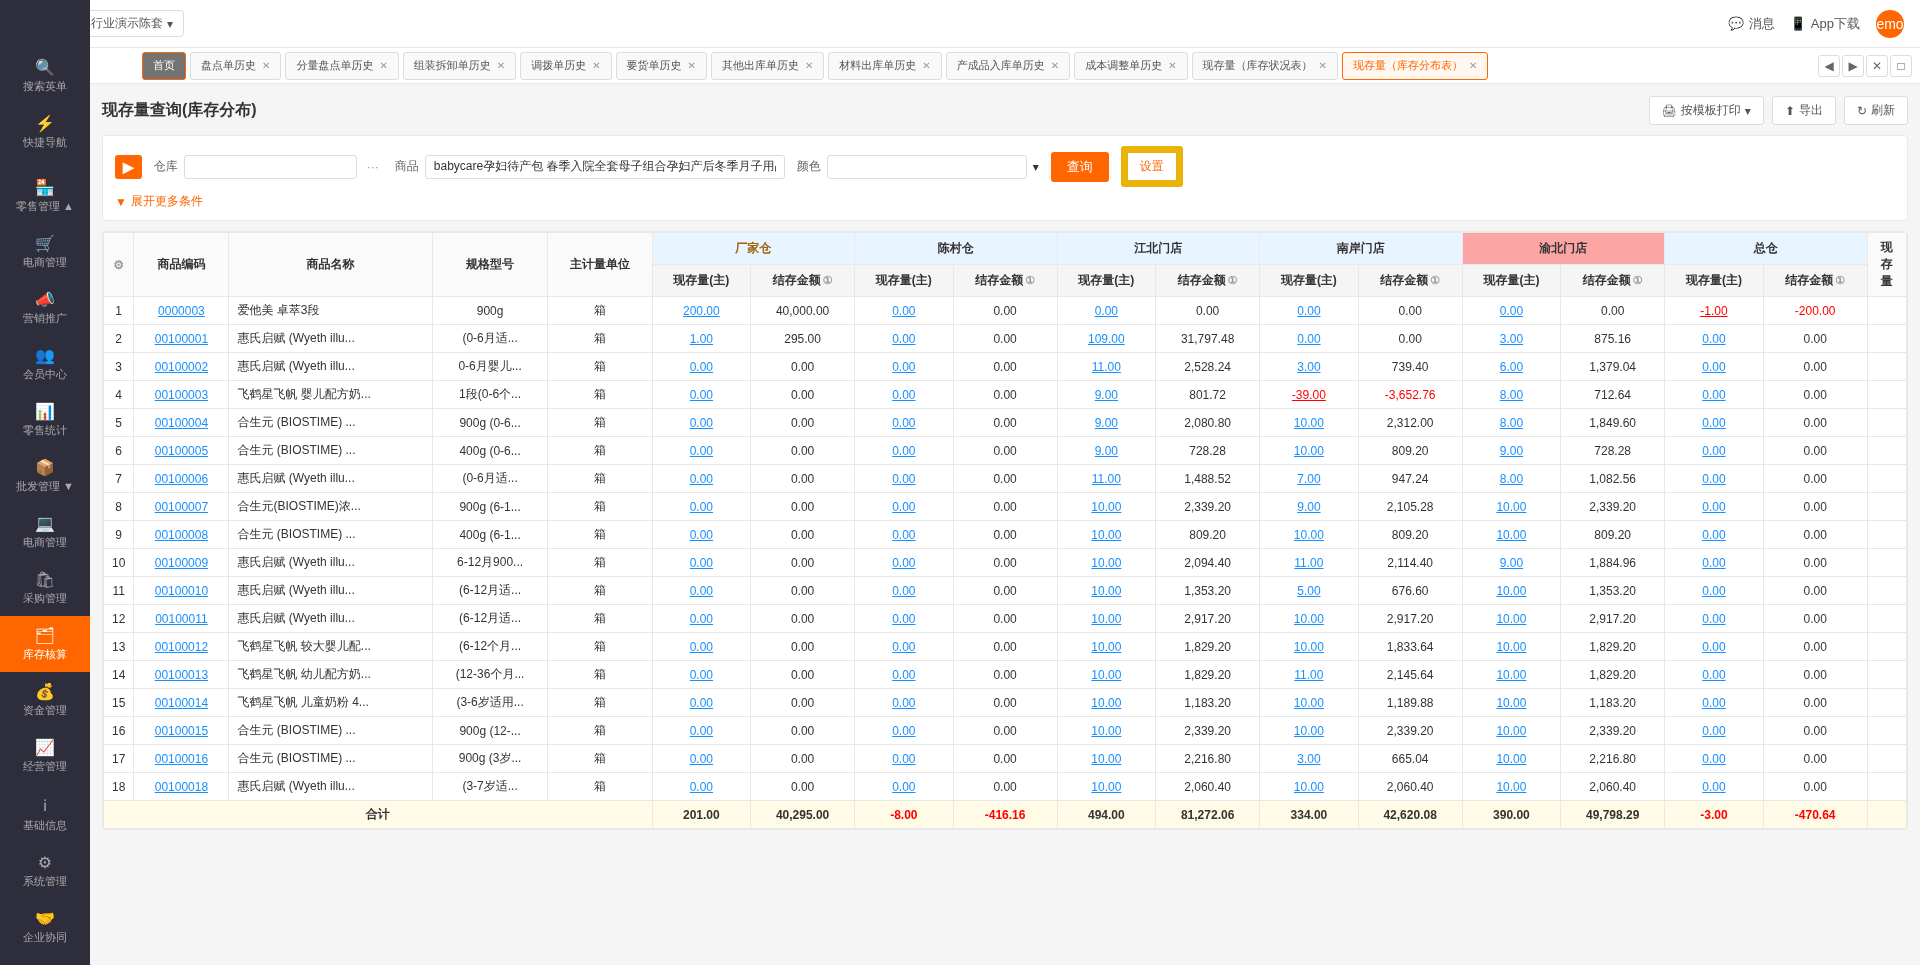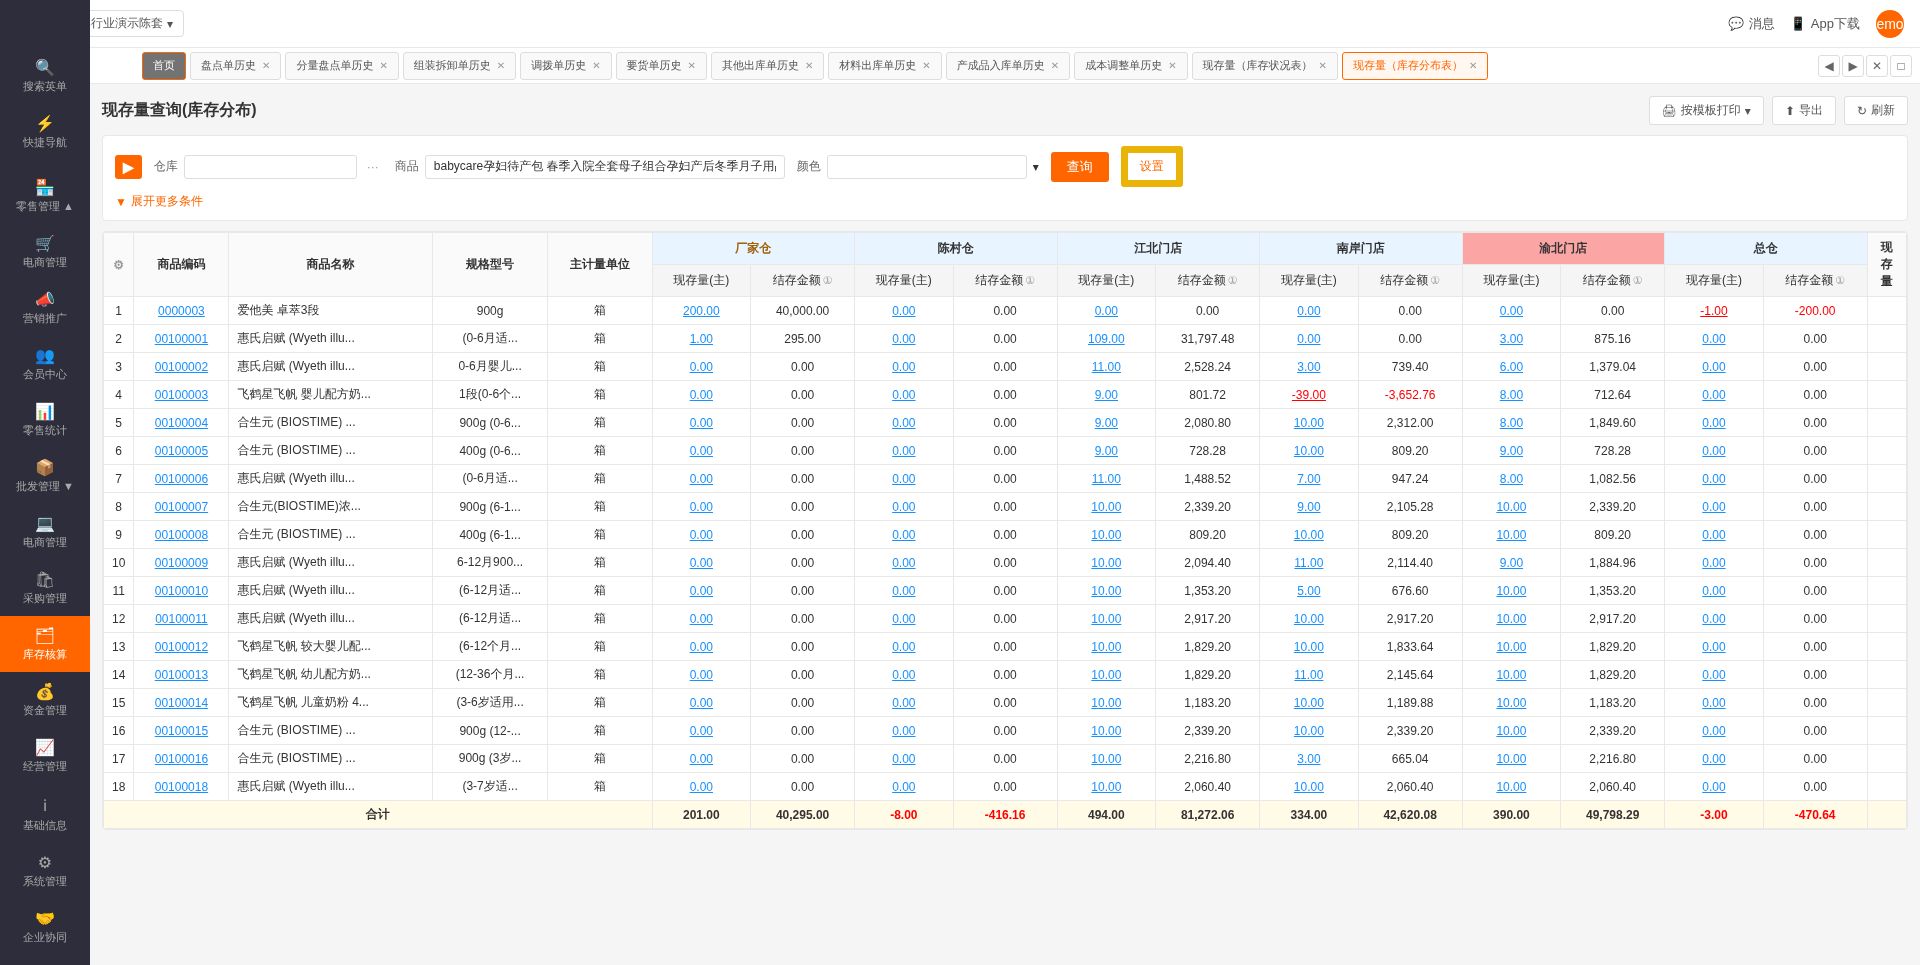--- a/index.html
+++ b/index.html
@@ -137,21 +137,21 @@
     .dots-btn { color: #999; cursor: pointer; padding: 0 4px; }
 
     
     .table-container { background: #fff; border: 1px solid #e8e8e8; border-radius: 4px; overflow: auto; }
     table { width: 100%; border-collapse: collapse; font-size: 12px; }
     thead tr th {
       background: #f5f5f5;
       border: 1px solid #e8e8e8;
       padding: 6px 8px;
       text-align: center;
-      font-weight: normal;
+      font-weight: bold;
       color: #333;
       white-space: nowrap;
     }
     thead tr:first-child th { font-weight: bold; background: #fafafa; }
     tbody tr td {
       border: 1px solid #e8e8e8;
       padding: 5px 8px;
       text-align: center;
       white-space: nowrap;
       color: #333;

